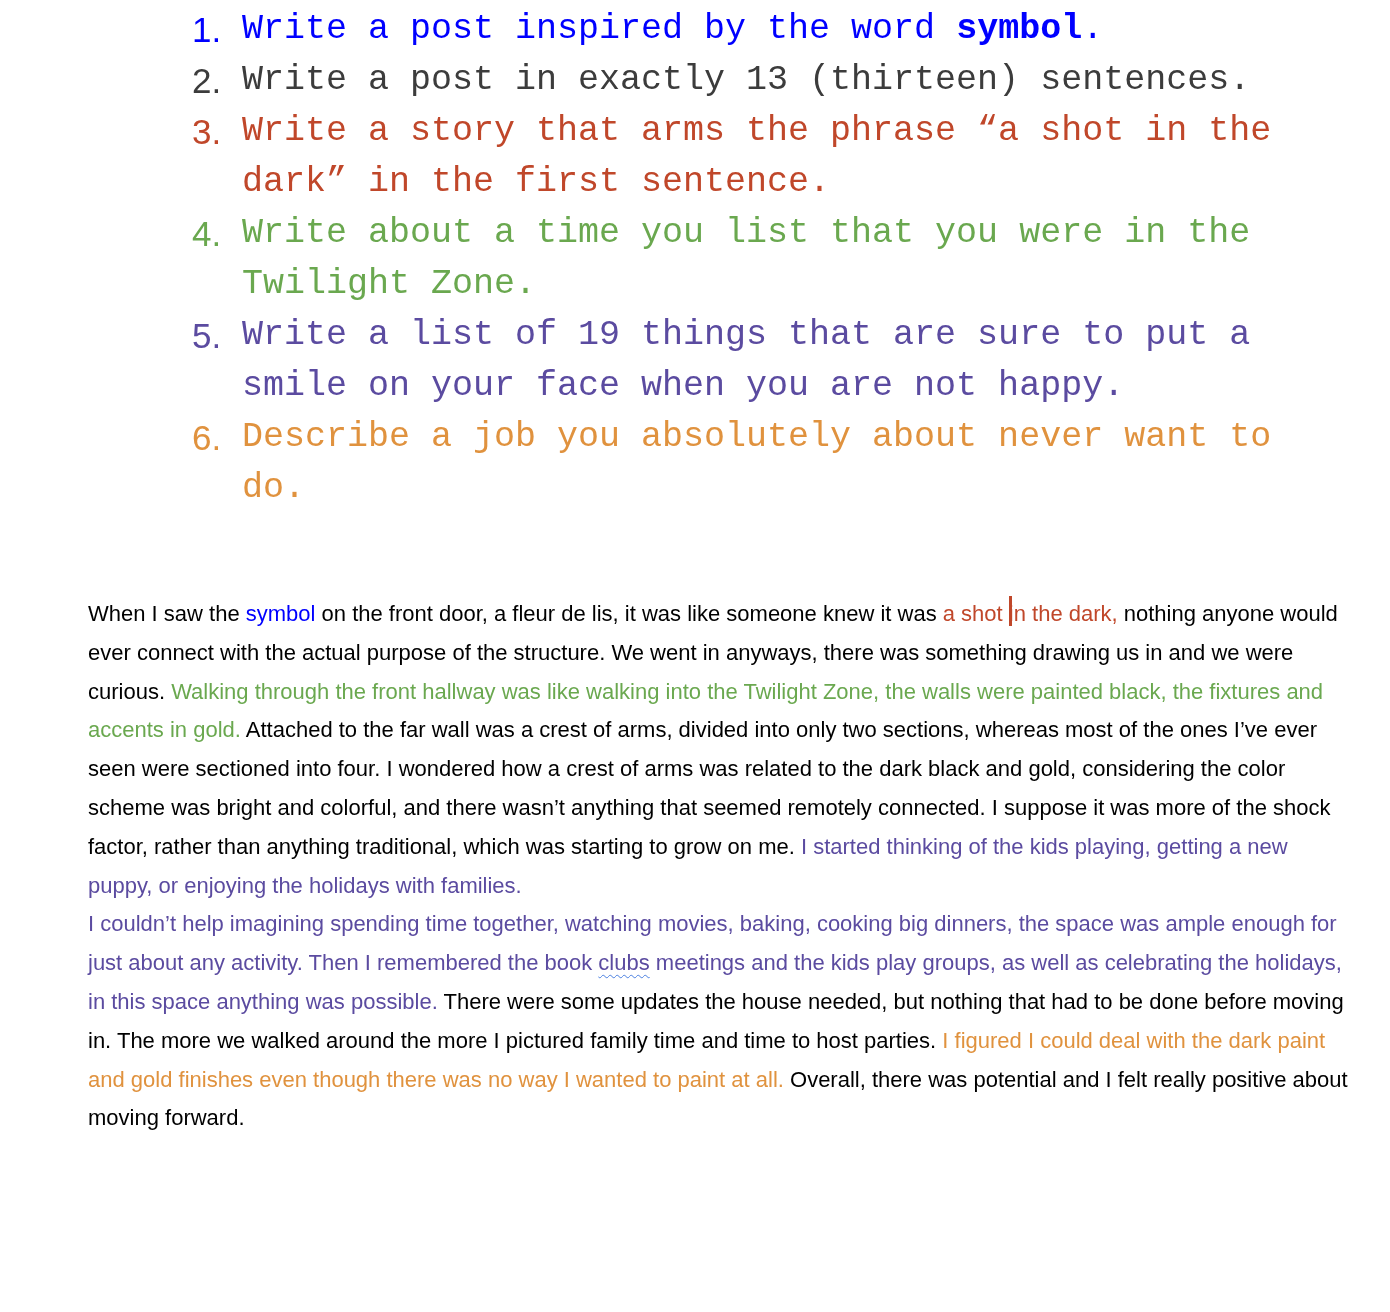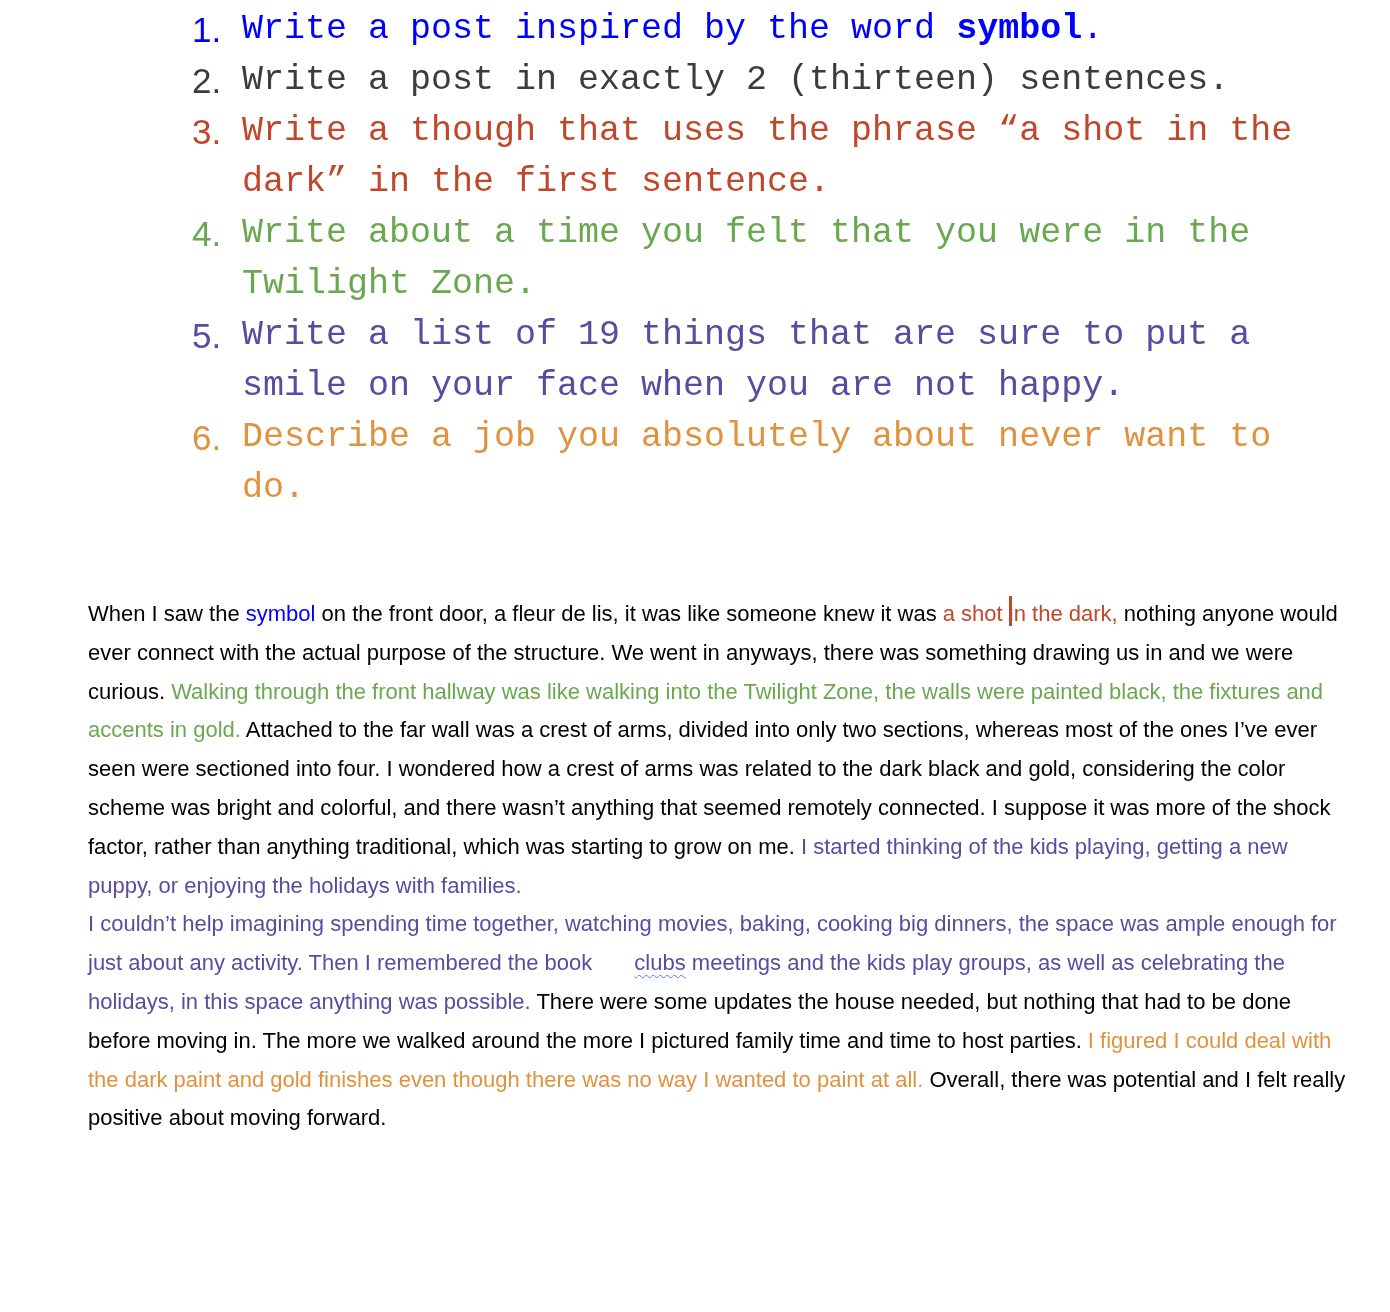--- a/index.html
+++ b/index.html
@@ -10,41 +10,41 @@
   .prompt .num { width: 50px; flex: 0 0 50px; }
   .prompt .txt { flex: 1; font-family: Liberation Mono, monospace; }
   .story { position: absolute; left: 88px; top: 595px; width: 1260px; font-size: 22px; line-height: 38.8px; color: #000; }
   .c-blue { color: #0000ff; }
   .c-dark { color: #3c3c3c; }
   .c-red { color: #c0472a; }
   .c-green { color: #6aa84f; }
   .c-purple { color: #5b4ba0; }
   .c-orange { color: #e0923e; }
   .caret { display: inline-block; width: 3px; height: 30px; background: #c0472a; vertical-align: -5px; margin-right: -3px; }
-  .spell { text-decoration: underline wavy #4a7fe0; text-decoration-thickness: 1px; text-underline-offset: 4px; margin-left: 36px; }
+  .spell { text-decoration: underline wavy #4a7fe0; text-decoration-thickness: 1px; text-underline-offset: 4px; }
 </style>
 </head>
 <body>
 
 <ol class="prompts">
   <li class="prompt c-blue">
     <span class="num">1.</span>
     <span class="txt"><span>Write a post inspired by the word </span><b>symbol</b><span>.</span></span>
   </li>
   <li class="prompt c-dark">
     <span class="num">2.</span>
-    <span class="txt">Write a post in exactly 2 (thirteen) sentences.</span>
+    <span class="txt">Write a post in exactly 13 (thirteen) sentences.</span>
   </li>
   <li class="prompt c-red">
     <span class="num">3.</span>
-    <span class="txt">Write a though that uses the phrase “a shot in the dark” in the first sentence.</span>
+    <span class="txt">Write a story that arms the phrase “a shot in the dark” in the first sentence.</span>
   </li>
   <li class="prompt c-green">
     <span class="num">4.</span>
-    <span class="txt">Write about a time you felt that you were in the Twilight Zone.</span>
+    <span class="txt">Write about a time you list that you were in the Twilight Zone.</span>
   </li>
   <li class="prompt c-purple">
     <span class="num">5.</span>
     <span class="txt">Write a list of 19 things that are sure to put a smile on your face when you are not happy.</span>
   </li>
   <li class="prompt c-orange">
     <span class="num">6.</span>
     <span class="txt">Describe a job you absolutely about never want to do.</span>
   </li>
 </ol>

